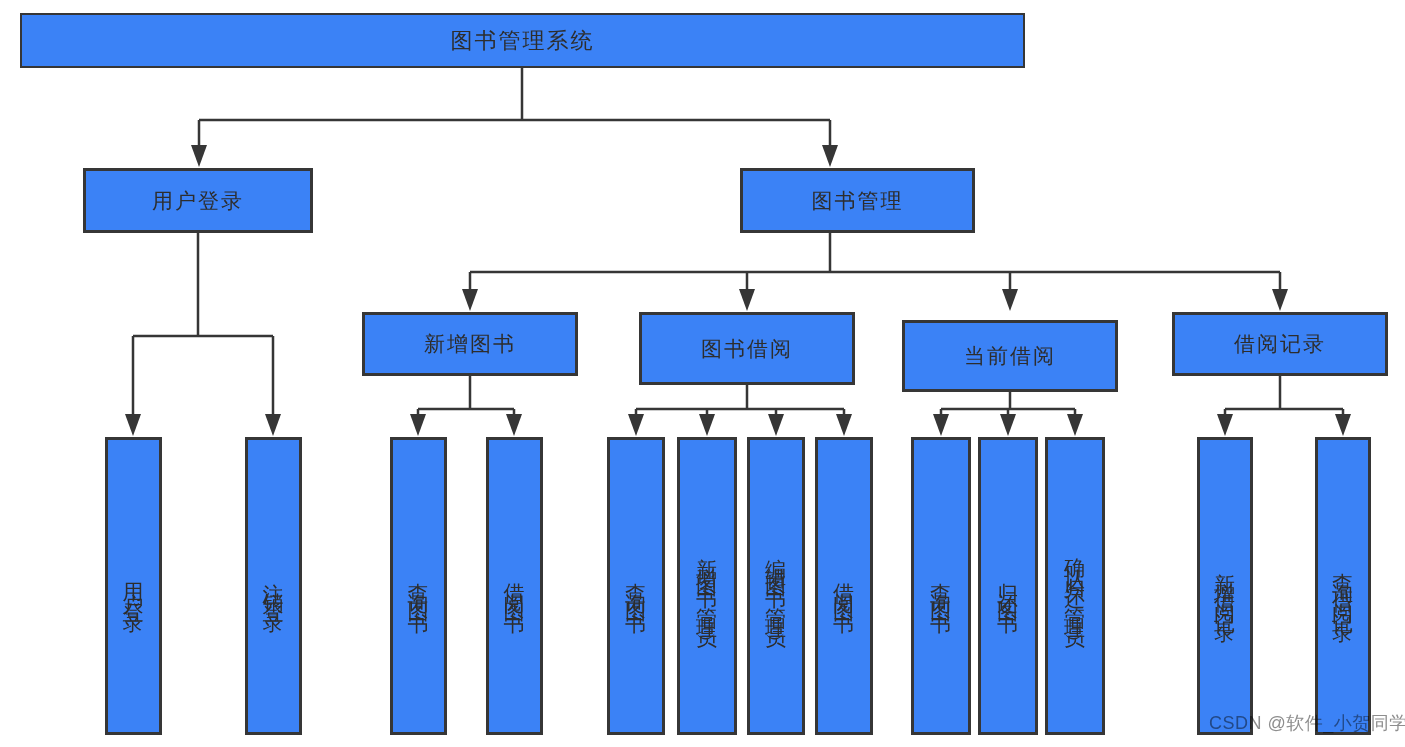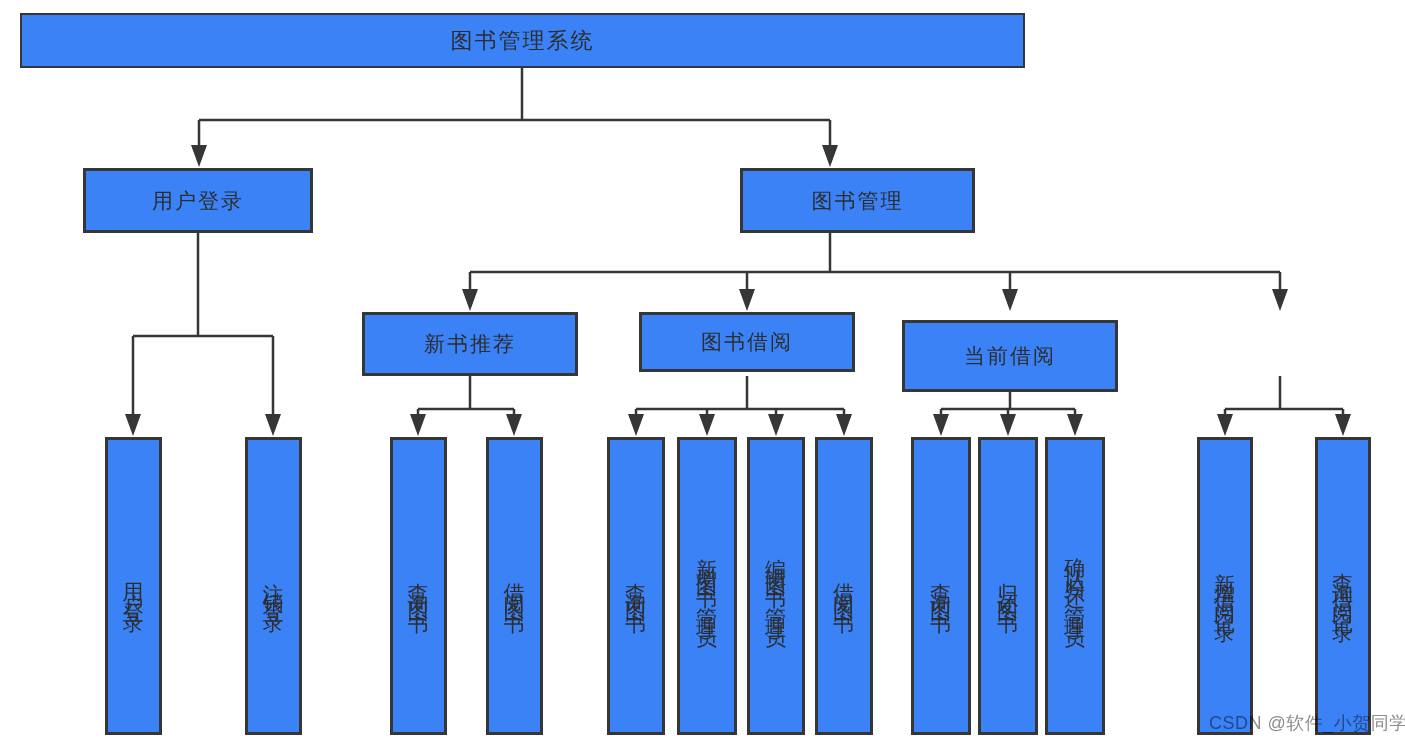--- a/index.html
+++ b/index.html
@@ -66,27 +66,30 @@
   </div>
 
   <div class="node" style="left:83px;top:168px;width:230px;height:65px">
     <span>用户登录</span>
   </div>
   <div class="node" style="left:740px;top:168px;width:235px;height:65px">
     <span>图书管理</span>
   </div>
 
   <div class="node" style="left:362px;top:312px;width:216px;height:64px">
-    <span>新书推荐</span>
+    <span>新增图书</span>
   </div>
-  <div class="node" style="left:639px;top:312px;width:216px;height:60px">
+  <div class="node" style="left:639px;top:312px;width:216px;height:73px">
     <span>图书借阅</span>
   </div>
   <div class="node" style="left:902px;top:320px;width:216px;height:72px">
     <span>当前借阅</span>
+  </div>
+  <div class="node" style="left:1172px;top:312px;width:216px;height:64px">
+    <span>借阅记录</span>
   </div>
 
   <div class="node v" style="left:105px;top:437px;width:57px;height:298px">
     <span>用户登录</span>
   </div>
   <div class="node v" style="left:245px;top:437px;width:57px;height:298px">
     <span>注销登录</span>
   </div>
 
   <div class="node v" style="left:390px;top:437px;width:57px;height:298px">

